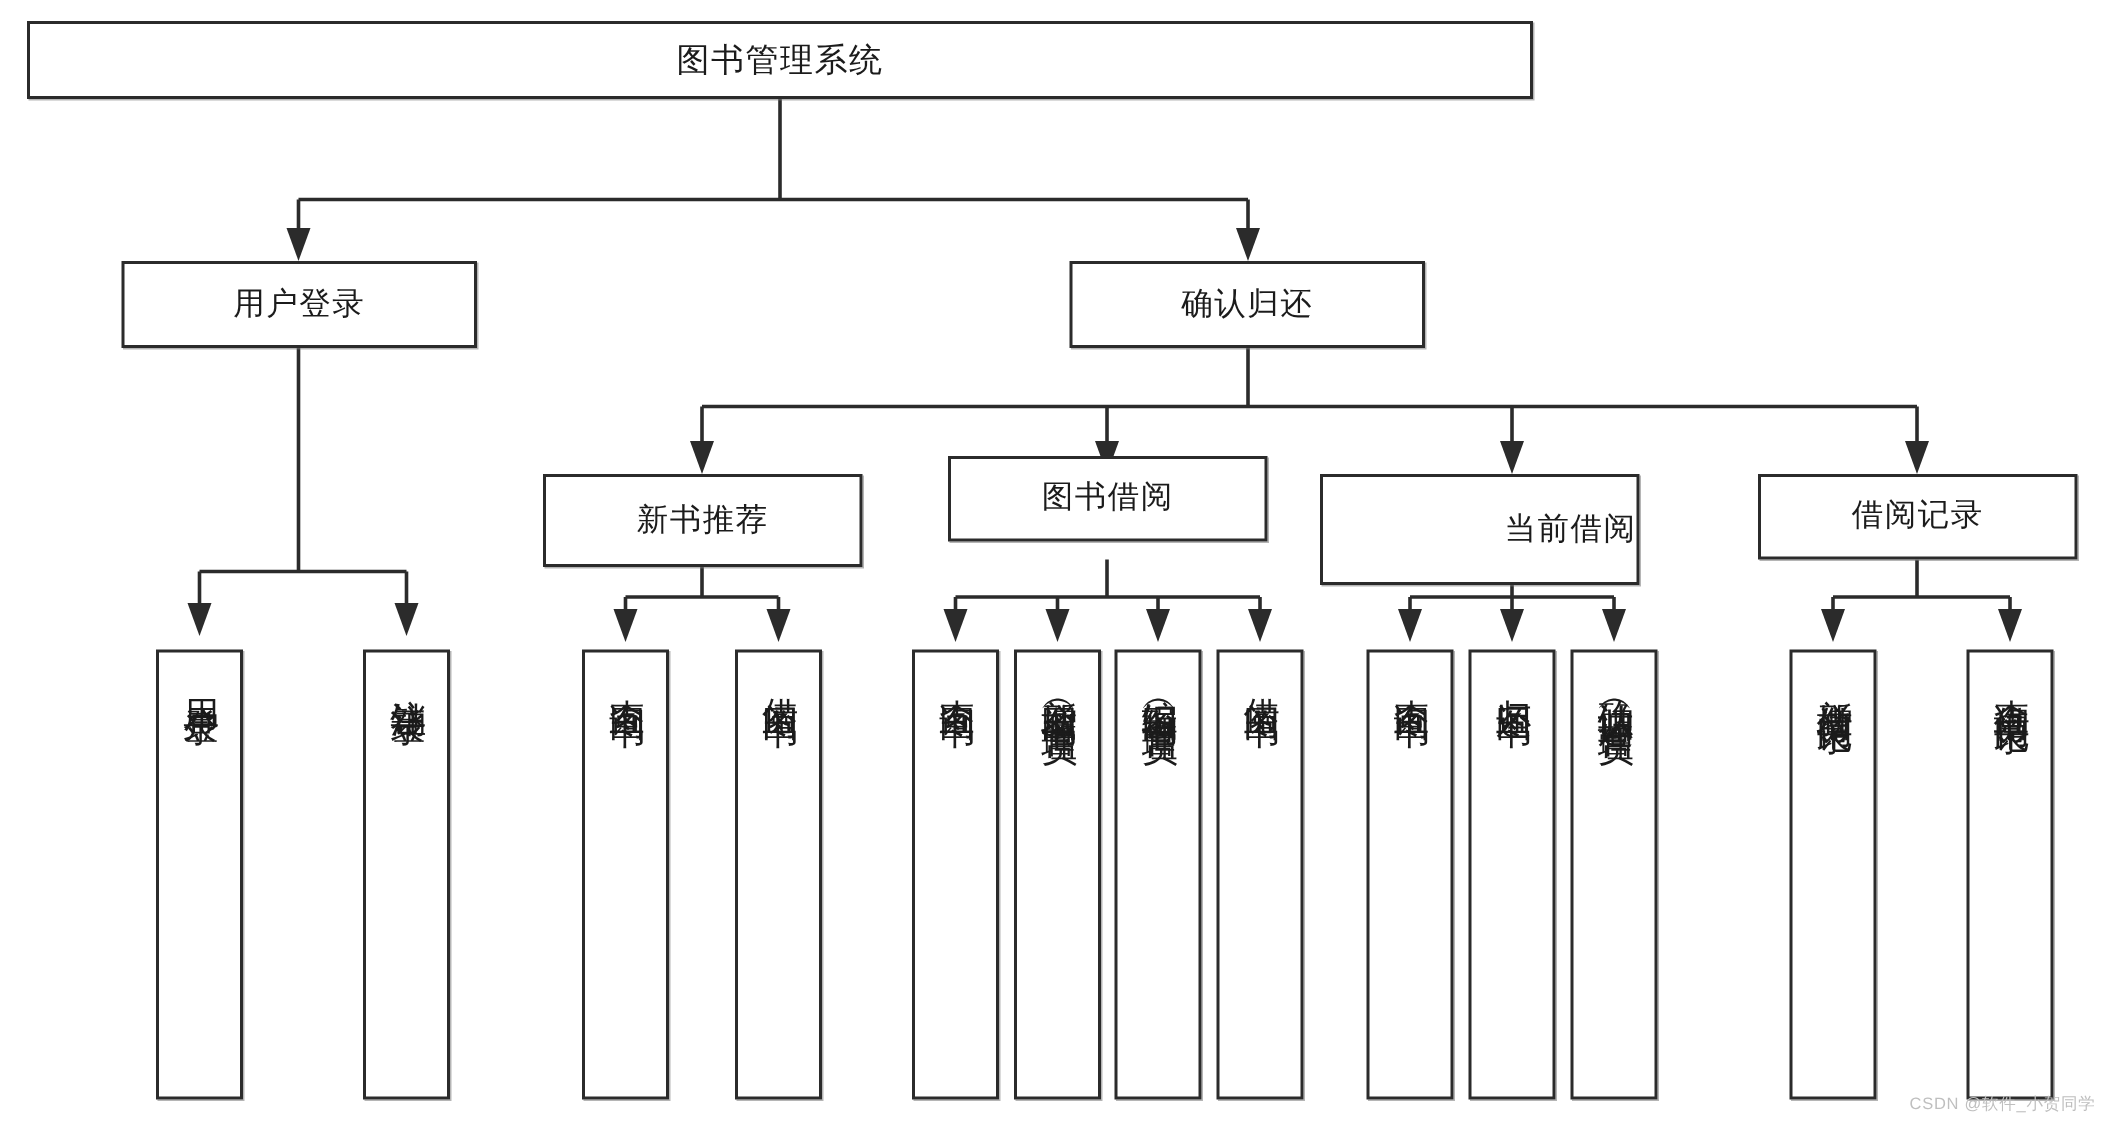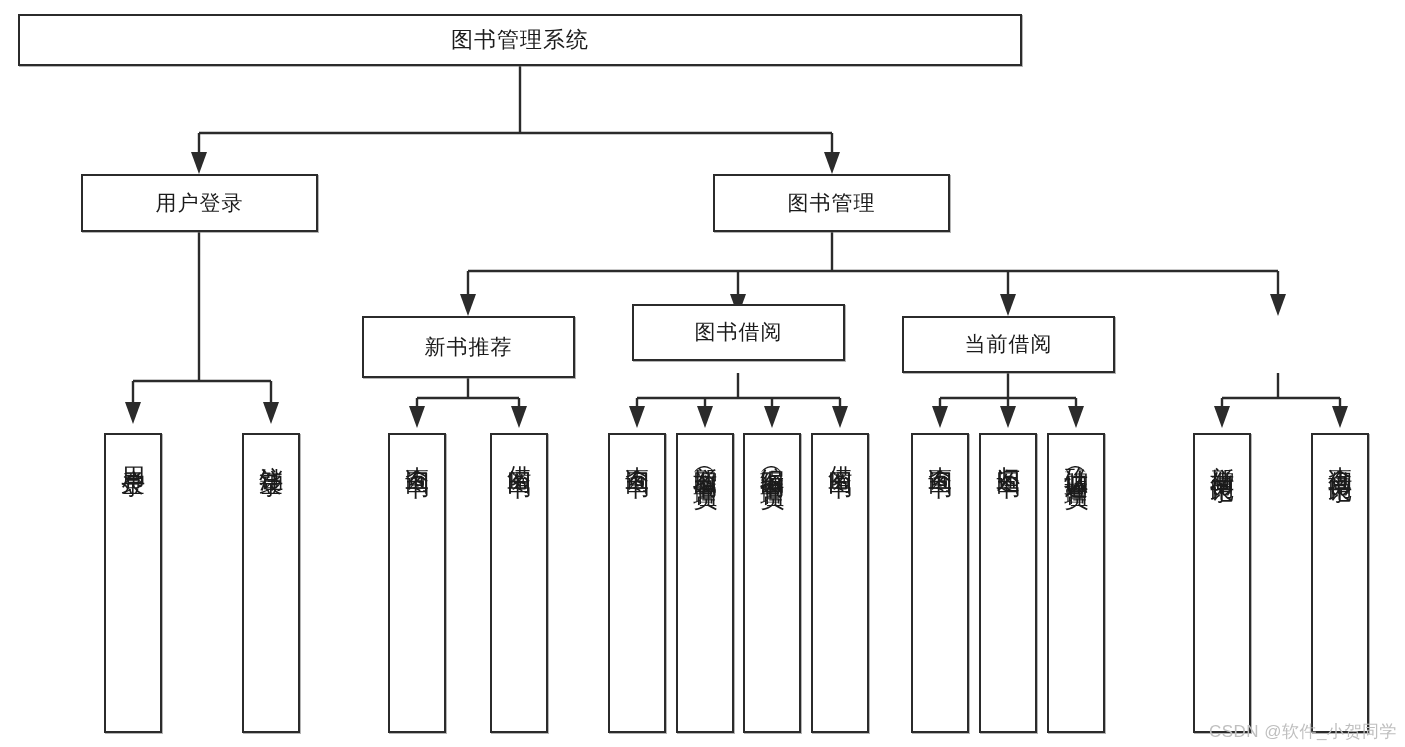--- a/index.html
+++ b/index.html
@@ -68,21 +68,21 @@
     stroke-width:2.4;
     stroke-linecap:butt;
     stroke-linejoin:miter;
   }
   .arrowhead{fill:#2b2b2b;stroke:none;}
   
   .watermark{
     position:absolute;
     right:8px;
     bottom:4px;
-    font-size:17px;
+    font-size:11px;
     color:#bfbfbf;
     letter-spacing:.5px;
     white-space:nowrap;
     user-select:none;
   }
 </style>
 </head>
 <body>
 
 <div id="diagram">
@@ -150,31 +150,34 @@
   </svg>
 
   <div class="node horiz root" style="left:18px; top:14px; width:1004px; height:52px;">
     <span class="label">图书管理系统</span>
   </div>
 
   <div class="node horiz" style="left:81px; top:174px; width:237px; height:58px;">
     <span class="label">用户登录</span>
   </div>
   <div class="node horiz" style="left:713px; top:174px; width:237px; height:58px;">
-    <span class="label">图书管理</span>
+    <span class="label">确认归还</span>
   </div>
 
   <div class="node horiz" style="left:362px; top:316px; width:213px; height:62px;">
     <span class="label">新书推荐</span>
   </div>
   <div class="node horiz" style="left:632px; top:304px; width:213px; height:57px;">
     <span class="label">图书借阅</span>
   </div>
-  <div class="node horiz" style="left:902px; top:316px; width:213px; height:57px;">
+  <div class="node horiz" style="left:880px; top:316px; width:213px; height:74px;justify-content:flex-end;">
     <span class="label">当前借阅</span>
+  </div>
+  <div class="node horiz" style="left:1172px; top:316px; width:213px; height:57px;">
+    <span class="label">借阅记录</span>
   </div>
 
   <div class="node vert" style="left:104px; top:433px; width:58px; height:300px;">
     <span class="label">用户登录</span>
   </div>
   <div class="node vert" style="left:242px; top:433px; width:58px; height:300px;">
     <span class="label">注销登录</span>
   </div>
 
   <div class="node vert" style="left:388px; top:433px; width:58px; height:300px;">

